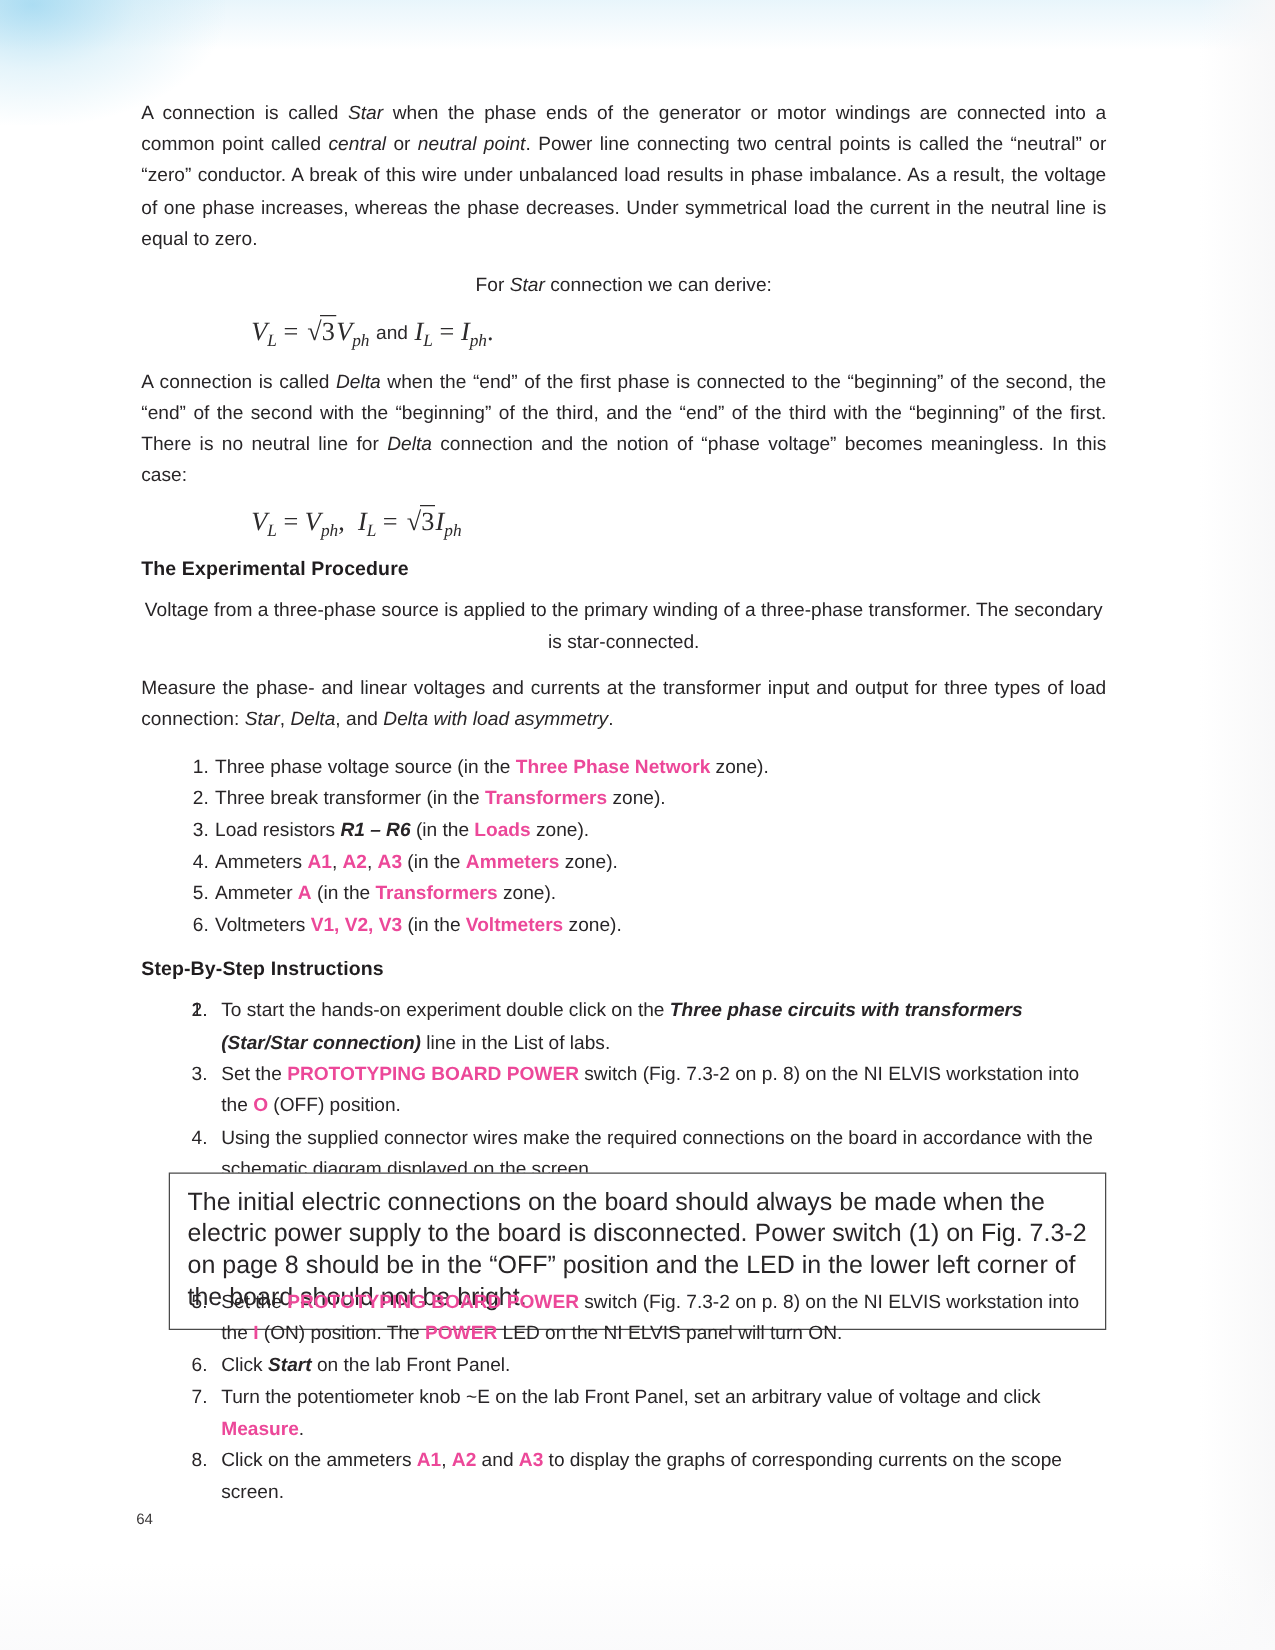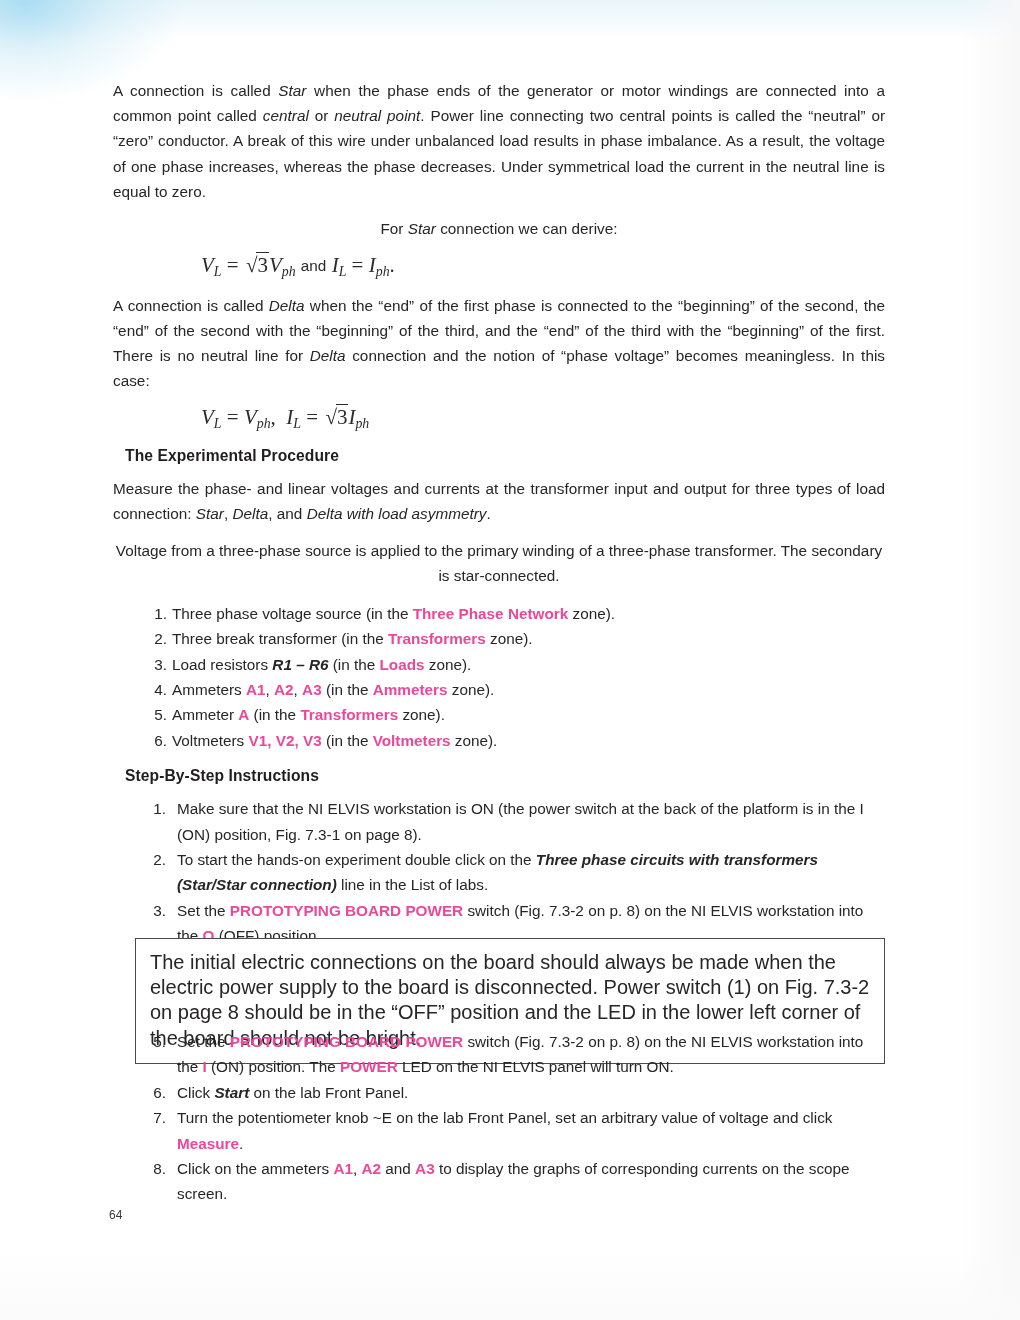--- a/index.html
+++ b/index.html
@@ -111,21 +111,21 @@
     font-style: normal;
   }
   .andtxt {
     font-family: "Liberation Sans", sans-serif;
     font-style: normal;
     font-size: 15.3px;
     vertical-align: 1px;
   }
 
   h2.heading {
-    margin: 14px 0 11px 12px;
+    margin: 14px 0 11px 0;
     font-size: 15.6px;
     font-weight: bold;
     color: #201d1f;
     letter-spacing: 0.1px;
   }
 
   ol.numlist {
     margin: 0;
     padding: 0;
     list-style: none;
@@ -215,43 +215,43 @@
     <p class="body noind"><span>For </span><i>Star</i><span> connection we can derive:</span></p>
 
     <div class="formula"><span class="indent1"></span><span class="mi">V</span><span class="sub">L</span><span class="op"> = </span><span class="sqrt"><span class="rad">√</span><span class="rand op">3</span></span><span class="mi">V</span><span class="sub">ph</span>&nbsp;<span class="andtxt">and</span>&nbsp;<span class="mi">I</span><span class="sub">L</span><span class="op"> = </span><span class="mi">I</span><span class="sub">ph</span><span class="op">.</span></div>
 
     <p class="body"><span>A connection is called </span><i>Delta</i><span> when the “end” of the first phase is connected to the “beginning” of the second, the “end” of the second with the “beginning” of the third, and the “end” of the third with the “beginning” of the first. There is no neutral line for </span><i>Delta</i><span> connection and the notion of “phase voltage” becomes meaningless. In this case:</span></p>
 
     <div class="formula"><span class="indent2"></span><span class="mi">V</span><span class="sub">L</span><span class="op"> = </span><span class="mi">V</span><span class="sub">ph</span><span class="op">,</span>&nbsp;&nbsp;<span class="mi">I</span><span class="sub">L</span><span class="op"> = </span><span class="sqrt"><span class="rad">√</span><span class="rand op">3</span></span><span class="mi">I</span><span class="sub">ph</span></div>
 
     <h2 class="heading">The Experimental Procedure</h2>
 
+    <p class="body noind">Voltage from a three-phase source is applied to the primary winding of a three-phase transformer. The secondary is star-connected.</p>
+
     <p class="body"><span>Measure the phase- and linear voltages and currents at the transformer input and output for three types of load connection: </span><i>Star</i><span>, </span><i>Delta</i><span>, and </span><i>Delta with load asymmetry</i><span>.</span></p>
-
-    <p class="body noind">Voltage from a three-phase source is applied to the primary winding of a three-phase transformer. The secondary is star-connected.</p>
 
 
     <ol class="numlist devices">
       <li><span class="num">1.</span><span>Three phase voltage source (in the </span><b>Three Phase Network</b><span> zone).</span></li>
 
       <li><span class="num">2.</span><span>Three break transformer (in the </span><b>Transformers</b><span> zone).</span></li>
 
       <li><span class="num">3.</span><span>Load resistors </span><span class="bi">R1 – R6</span><span> (in the </span><b>Loads</b><span> zone).</span></li>
 
       <li><span class="num">4.</span><span>Ammeters </span><b>A1</b><span>, </span><b>A2</b><span>, </span><b>A3</b><span> (in the </span><b>Ammeters</b><span> zone).</span></li>
 
       <li><span class="num">5.</span><span>Ammeter </span><b>A</b><span> (in the </span><b>Transformers</b><span> zone).</span></li>
 
       <li><span class="num">6.</span><span>Voltmeters </span><b>V1, V2, V3</b><span> (in the </span><b>Voltmeters</b><span> zone).</span></li>
     </ol>
 
     <h2 class="heading">Step-By-Step Instructions</h2>
 
     <ol class="numlist steps">
-      <li><span class="num">1.</span><span>Make sure that the NI ELVIS workstation is ON (the power switch at the back of the platform is in the I (ON) position, Fig. 7.3-1 on page 8).</span></li>
+      <li><span class="num">1.</span></li>
 
       <li><span class="num">2.</span><span>To start the hands-on experiment double click on the </span><span class="bi">Three phase circuits with transformers (Star/Star connection)</span><span> line in the List of labs.</span></li>
 
       <li><span class="num">3.</span><span>Set the </span><b>PROTOTYPING BOARD POWER</b><span> switch (Fig. 7.3-2 on p. 8) on the NI ELVIS workstation into the </span><b>O</b><span> (OFF) position.</span></li>
 
       <li><span class="num">4.</span><span>Using the supplied connector wires make the required connections on the board in accordance with the schematic diagram displayed on the screen.</span></li>
     </ol>
 
   </div>
 

